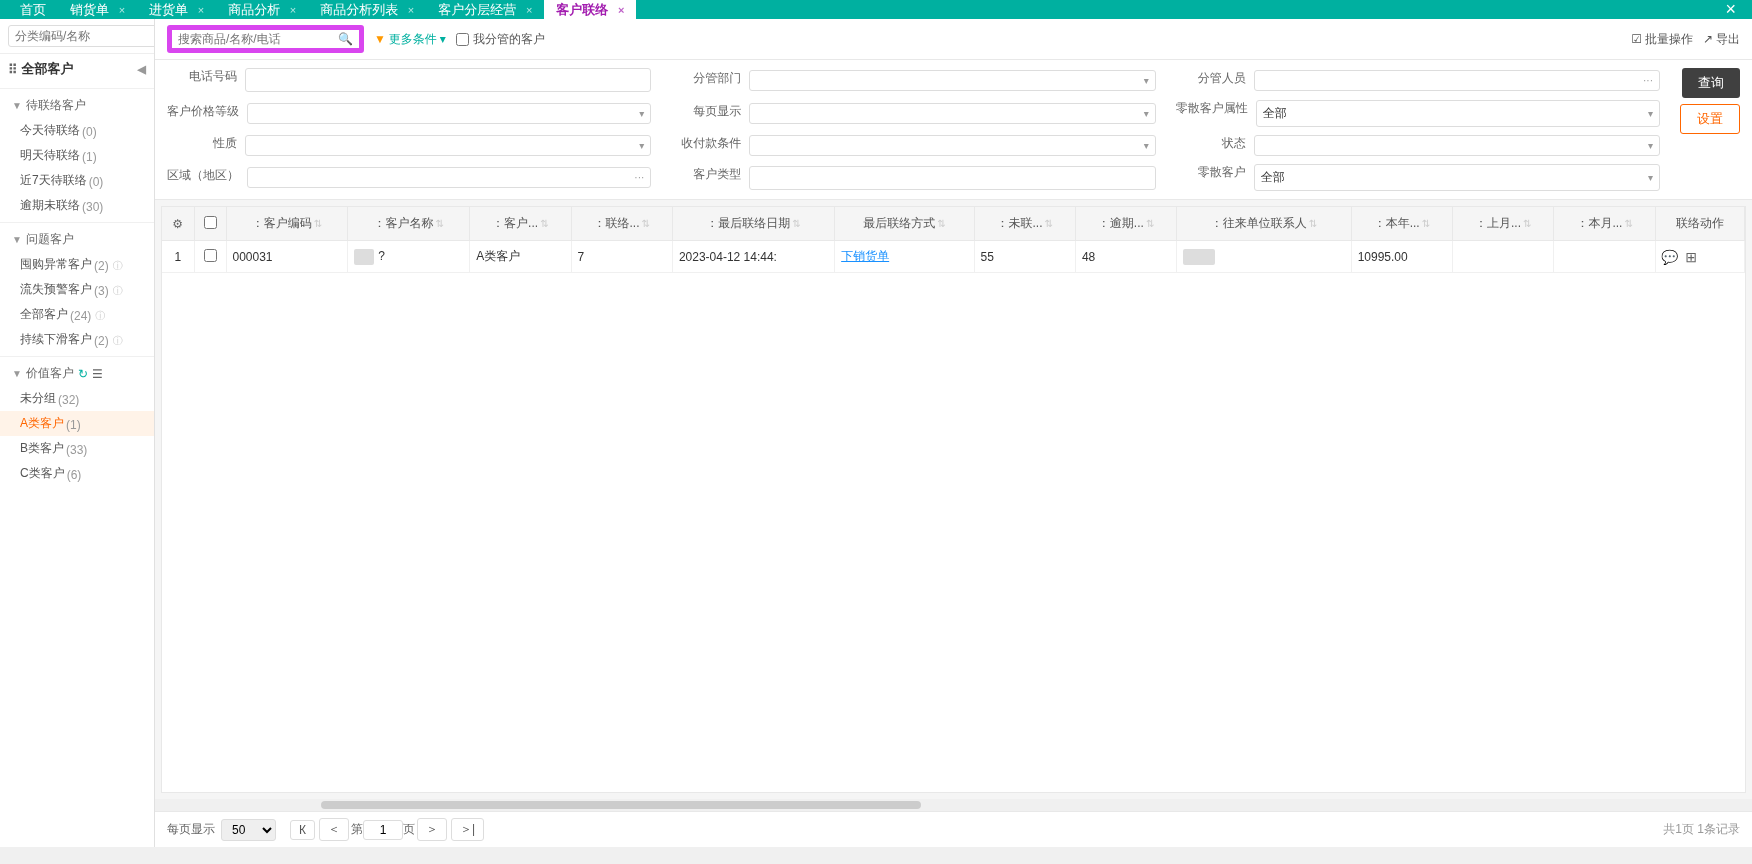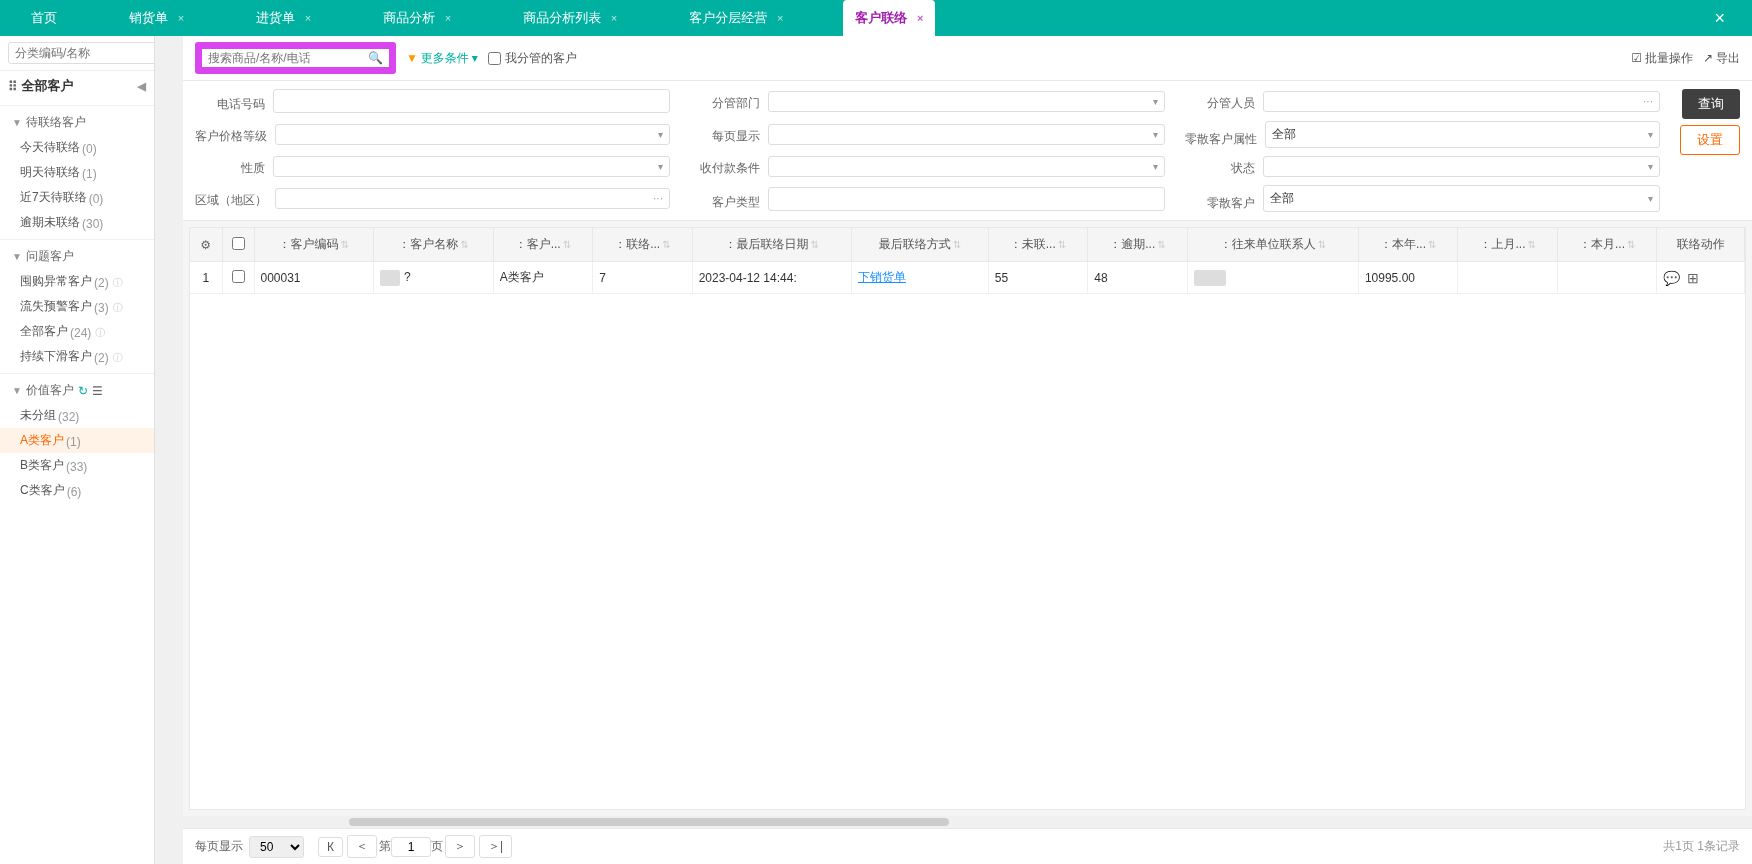--- a/index.html
+++ b/index.html
@@ -1,27 +1,27 @@
 <!DOCTYPE html>
 <html><head>
   <meta charset="utf-8">
   <style>
     * { margin: 0; padding: 0; box-sizing: border-box; }
     body { font-family: "Microsoft YaHei", Arial, sans-serif; font-size: 12px; background: #f0f0f0; width: 1752px; height: 864px; overflow: hidden; }
 
     
-    .top-nav { display: flex; align-items: center; background: #00b0a0; height: 36px; padding: 0 19px; gap: 48px; }
+    .top-nav { display: flex; align-items: center; background: #00b0a0; height: 19px; padding: 0 8px; }
     .top-nav .nav-item { color: #fff; padding: 0 12px; height: 36px; line-height: 36px; cursor: pointer; font-size: 13px; white-space: nowrap; }
     .top-nav .nav-item.active { background: #fff; color: #a21caf; border-radius: 4px 4px 0 0; font-weight: bold; }
     .top-nav .nav-item .close-x { margin-left: 6px; font-size: 11px; opacity: 0.7; }
     .top-nav .spacer { flex: 1; }
     .top-nav .close-btn { color: #fff; font-size: 18px; cursor: pointer; padding: 0 8px; }
 
     
-    .main-layout { display: flex; height: calc(864px - 36px); gap: 28px; }
+    .main-layout { display: flex; height: calc(864px - 36px); }
 
     
     .sidebar { width: 155px; background: #fff; border-right: 1px solid #e0e0e0; display: flex; flex-direction: column; overflow-y: auto; }
     .sidebar-search { display: flex; align-items: center; padding: 6px 8px; border-bottom: 1px solid #eee; }
     .sidebar-search input { flex: 1; border: 1px solid #ddd; border-radius: 3px; padding: 3px 6px; font-size: 12px; outline: none; }
     .sidebar-section-title { display: flex; align-items: center; padding: 6px 8px; font-weight: bold; color: #333; font-size: 13px; cursor: pointer; }
     .sidebar-section-title .grid-icon { margin-right: 4px; color: #666; }
     .sidebar-section-title .collapse-icon { margin-left: auto; color: #999; font-size: 11px; }
     .sidebar-group-label { display: flex; align-items: center; padding: 4px 8px 4px 12px; color: #666; font-size: 12px; cursor: pointer; }
     .sidebar-group-label .arrow { margin-right: 4px; font-size: 10px; color: #999; }
@@ -29,33 +29,33 @@
     .sidebar-item.active { background: #fff3e8; color: #ff6600; }
     .sidebar-item .count { color: #999; margin-left: 2px; }
     .sidebar-item .info-icon { margin-left: 4px; color: #ccc; font-size: 10px; }
     .sidebar-divider { height: 1px; background: #f0f0f0; margin: 4px 0; }
 
     
     .content-area { flex: 1; display: flex; flex-direction: column; background: #f5f5f5; overflow: hidden; }
 
     
     .toolbar { display: flex; align-items: center; padding: 6px 12px; background: #fff; border-bottom: 1px solid #e8e8e8; gap: 10px; }
-    .toolbar .search-box { display: flex; align-items: center; border: 7px solid #d946ef; border-radius: 3px; padding: 2px 6px; background: #fff; }
+    .toolbar .search-box { display: flex; align-items: center; border: 5px solid #d946ef; border-radius: 3px; padding: 2px 6px; background: #fff; }
     .toolbar .search-box input { border: none; outline: none; font-size: 12px; width: 160px; }
     .toolbar .search-icon { color: #00b0a0; cursor: pointer; }
     .toolbar .filter-btn { display: flex; align-items: center; color: #00b0a0; cursor: pointer; font-size: 12px; gap: 3px; }
     .toolbar .checkbox-label { display: flex; align-items: center; gap: 4px; color: #555; font-size: 12px; cursor: pointer; }
     .toolbar .spacer { flex: 1; }
     .toolbar .action-btn { color: #555; font-size: 12px; cursor: pointer; display: flex; align-items: center; gap: 3px; }
 
     
     .filter-panel { background: #fff; border-bottom: 1px solid #e8e8e8; padding: 8px 12px; }
     .filter-row { display: flex; align-items: center; margin-bottom: 8px; }
     .filter-row:last-child { margin-bottom: 0; }
-    .filter-item { display: flex; align-items: flex-end; flex: 1; gap: 8px; }
+    .filter-item { display: flex; align-items: flex-start; flex: 1; gap: 8px; }
     .filter-item .filter-label { color: #666; font-size: 12px; white-space: nowrap; min-width: 70px; text-align: right; }
     .filter-item .filter-select { flex: 1; border: 1px solid #ddd; border-radius: 3px; padding: 4px 6px; font-size: 12px; color: #333; display: flex; align-items: center; cursor: pointer; background: #fff; }
     .filter-item .filter-select .arrow { margin-left: auto; color: #999; font-size: 10px; }
     .filter-item .filter-input { flex: 1; border: 1px solid #ddd; border-radius: 3px; padding: 4px 6px; font-size: 12px; color: #333; }
     .query-btn { background: #404040; color: #fff; border: none; border-radius: 3px; padding: 6px 16px; font-size: 13px; cursor: pointer; margin-left: 8px; }
     .setting-btn { background: #fff; color: #ff6600; border: 1px solid #ff6600; border-radius: 3px; padding: 5px 16px; font-size: 13px; cursor: pointer; margin-left: 8px; }
 
     
     .table-area { flex: 1; overflow-y: auto; overflow-x: auto; background: #fff; margin: 6px; border: 1px solid #e8e8e8; }
     table { width: 100%; border-collapse: collapse; font-size: 12px; }

